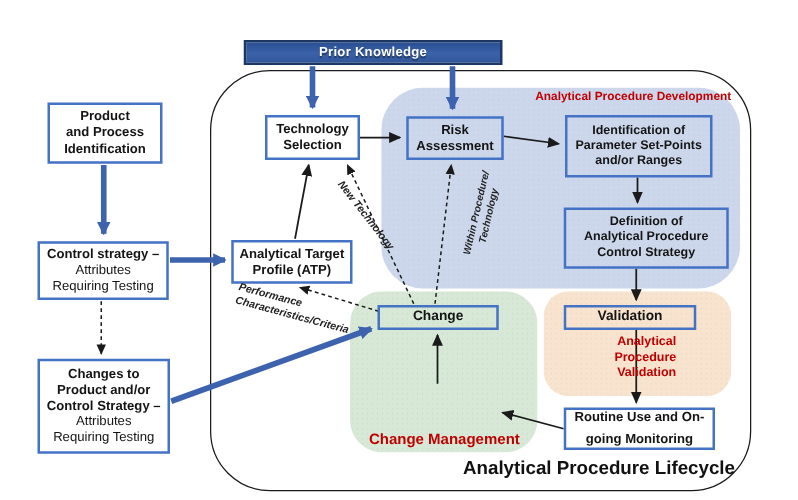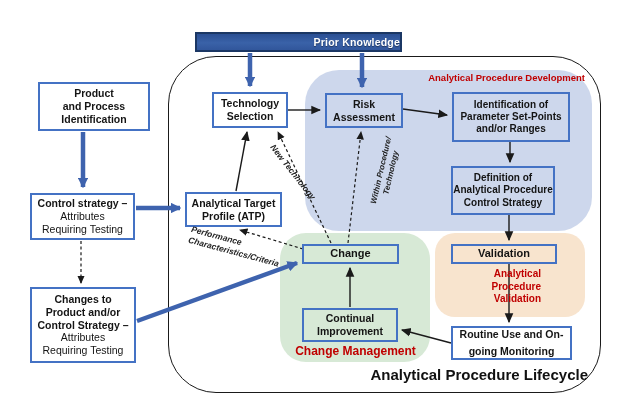--- a/index.html
+++ b/index.html
@@ -17,40 +17,40 @@
     background-image:radial-gradient(rgba(110,110,110,.14) .6px, transparent .7px);
     background-size:4px 4px;}
   .region.dev{left:305px;top:70px;width:287px;height:161px;border-radius:34px;background-color:#cdd7ec;}
   .region.chg{left:280px;top:233px;width:150px;height:129px;border-radius:26px;background-color:#d7e9d6;}
   .region.val{left:435px;top:233px;width:150px;height:84px;border-radius:20px;background-color:#f8e4ce;}
   
   .banner{
     position:absolute;left:195px;top:32px;width:207px;height:20px;
     background:linear-gradient(180deg,#2a4f93 0%,#3a62a8 55%,#31569b 100%);
     border:2px solid #1b3764;box-sizing:border-box;
-    display:flex;align-items:center;justify-content:flex-end;
+    display:flex;align-items:center;justify-content:center;
     color:#fff;font-weight:700;font-size:10.5px;letter-spacing:.2px;
     text-shadow:0 1px 1px rgba(0,0,0,.45);z-index:6;
   }
   
   .box{
     position:absolute;border:2px solid #4472c4;background:#fff;box-sizing:border-box;
     display:flex;flex-direction:column;align-items:center;justify-content:center;
     text-align:center;font-weight:700;font-size:10.5px;line-height:1.22;color:#141414;
     z-index:4;
   }
   .box.clear{background:transparent;}
   .box .plain{font-weight:400;}
-  .b-product{left:38px;top:82px;width:112px;height:49px;}
+  .b-product{left:38px;top:82px;width:92px;height:49px;}
   .b-control{left:30px;top:193px;width:105px;height:47px;}
   .b-changes{left:30px;top:287px;width:106px;height:76px;}
   .b-tech{left:212px;top:92px;width:76px;height:36px;}
   .b-risk{left:325px;top:93px;width:78px;height:35px;}
   .b-ident{left:452px;top:92px;width:118px;height:50px;font-size:10px;}
-  .b-def{left:451px;top:166px;width:104px;height:49px;font-size:10px;}
+  .b-def{left:451px;top:166px;width:132px;height:49px;font-size:10px;}
   .b-atp{left:185px;top:192px;width:97px;height:35px;}
   .b-change{left:302px;top:244px;width:97px;height:20px;font-size:11px;}
   .b-valid{left:451px;top:244px;width:106px;height:20px;font-size:11px;}
   .b-ci{left:302px;top:308px;width:96px;height:34px;}
   .b-routine{left:451px;top:326px;width:121px;height:34px;justify-content:space-between;}
   
   .redlab{position:absolute;color:#c00000;font-weight:700;z-index:5;}
   .l-dev{left:370px;top:72px;width:215px;font-size:9.5px;text-align:right;}
   .l-apv{left:451px;top:268px;width:90px;font-size:10px;line-height:12.5px;text-align:right;}
   .l-cm{left:283px;top:344px;width:145px;font-size:12px;text-align:center;}
@@ -149,24 +149,20 @@
   <div class="box b-atp">
     <span>Analytical Target</span>
     <span>Profile (ATP)</span>
   </div>
   <div class="box clear b-change">
     <span>Change</span>
   </div>
   <div class="box clear b-valid">
     <span>Validation</span>
   </div>
-  <div class="box clear b-ci">
-    <span>Continual</span>
-    <span>Improvement</span>
-  </div>
   <div class="box b-routine">
     <span>Routine Use and On-</span>
     <span>going Monitoring</span>
   </div>
 
   <div class="redlab l-dev">Analytical Procedure Development</div>
   <div class="redlab l-apv">
     <div>Analytical</div>
     <div>Procedure</div>
     <div>Validation</div>

